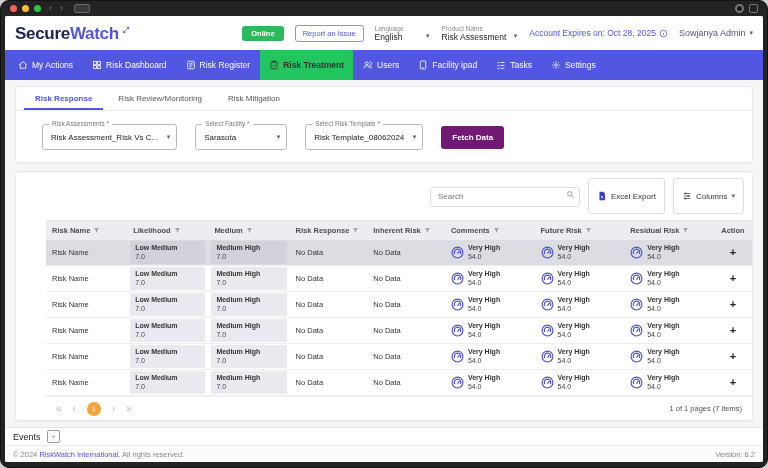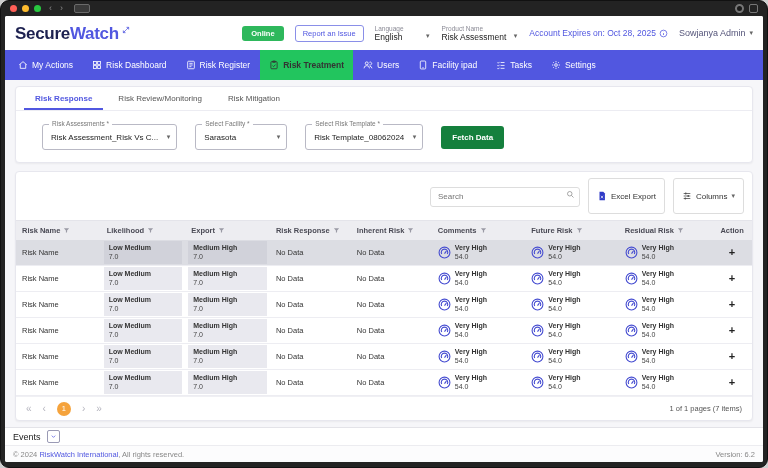--- a/index.html
+++ b/index.html
@@ -48,24 +48,24 @@
   .card { background:#fff; border:1px solid #e7e7ee; border-radius:4px; box-shadow:0 1px 2px rgba(0,0,0,0.05); }
 
   .tabs { display:flex; gap:4px; border-bottom:1px solid #ececf2; padding:0 8px; }
   .tab { padding:7px 11px 5px; font-size:8px; color:#555; border-bottom:2px solid transparent; cursor:pointer; }
   .tab.active { color:#5157e0; border-bottom-color:#5157e0; font-weight:bold; }
 
   .filters { display:flex; align-items:center; gap:18px; padding:13px 16px 12px 26px; }
   .fsel { position:relative; border:1px solid #b9b9c5; border-radius:3px; height:26px; display:flex; align-items:center; padding:0 18px 0 8px; font-size:8px; color:#222; cursor:pointer; }
   .fsel .flabel { position:absolute; top:-5px; left:6px; background:#fff; padding:0 3px; font-size:6.5px; color:#777; white-space:nowrap; }
   .fsel .caretchar { position:absolute; right:6px; }
-  .fetch { background:#15803d; color:#fff; border:none; border-radius:3px; font-size:8px; padding:7px 11px; font-weight:bold; cursor:pointer; font-family:inherit; }
+  .fetch { background:#701a75; color:#fff; border:none; border-radius:3px; font-size:8px; padding:7px 11px; font-weight:bold; cursor:pointer; font-family:inherit; }
 
   
-  .tablecard { flex:1; display:flex; flex-direction:column; overflow:hidden; }
+  .tablecard { flex:1; display:flex; flex-direction:column; overflow:hidden;padding-left:30px; }
   .toolbar { flex:none; display:flex; align-items:center; justify-content:flex-end; gap:8px; padding:6px 8px; }
   .search { position:relative; }
   .search input { width:150px; height:20px; border:1px solid #ddd; border-radius:3px; font-size:8px; padding:0 18px 0 7px; color:#333; font-family:inherit; outline:none; }
   .search svg { position:absolute; right:5px; top:5px; width:9px; height:9px; stroke:#888; fill:none; stroke-width:2; }
   .tbtn { display:flex; align-items:center; gap:4px; border:1px solid #ddd; background:#fff; border-radius:3px; height:36px; padding:0 8px; font-size:8px; color:#333; cursor:pointer; font-family:inherit; }
   .tbtn svg { width:10px; height:10px; flex:none; }
 
   .grid { display:grid; grid-template-columns:11.5% 11.5% 11.5% 11% 11% 12.7% 12.7% 12.7% 5.4%; }
   .thead { background:#ededf1; height:20px; flex:none; border-top:1px solid #e4e4ea; }
   .th { display:flex; align-items:center; gap:3px; padding:0 6px; font-size:7.5px; color:#4a4a55; font-weight:bold; overflow:hidden; white-space:nowrap; }
@@ -272,21 +272,21 @@
                 <path d="M3 4h18l-7 8v6l-4 2v-8z"></path>
               </svg>
             </div>
           <div class="th">
               <span>Likelihood</span>
               <svg viewBox="0 0 24 24">
                 <path d="M3 4h18l-7 8v6l-4 2v-8z"></path>
               </svg>
             </div>
           <div class="th">
-              <span>Export</span>
+              <span>Medium</span>
               <svg viewBox="0 0 24 24">
                 <path d="M3 4h18l-7 8v6l-4 2v-8z"></path>
               </svg>
             </div>
           <div class="th">
               <span>Risk Response</span>
               <svg viewBox="0 0 24 24">
                 <path d="M3 4h18l-7 8v6l-4 2v-8z"></path>
               </svg>
             </div>

